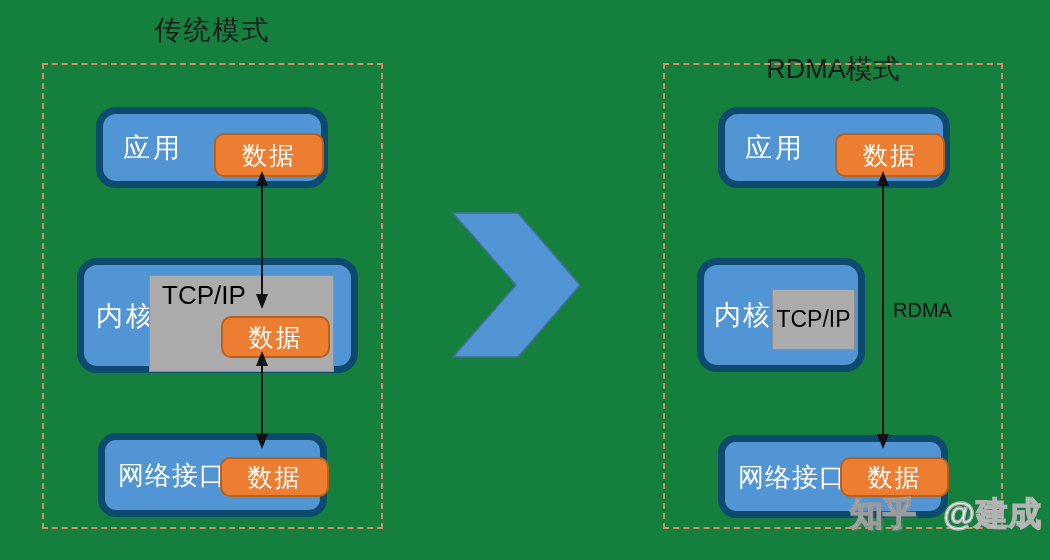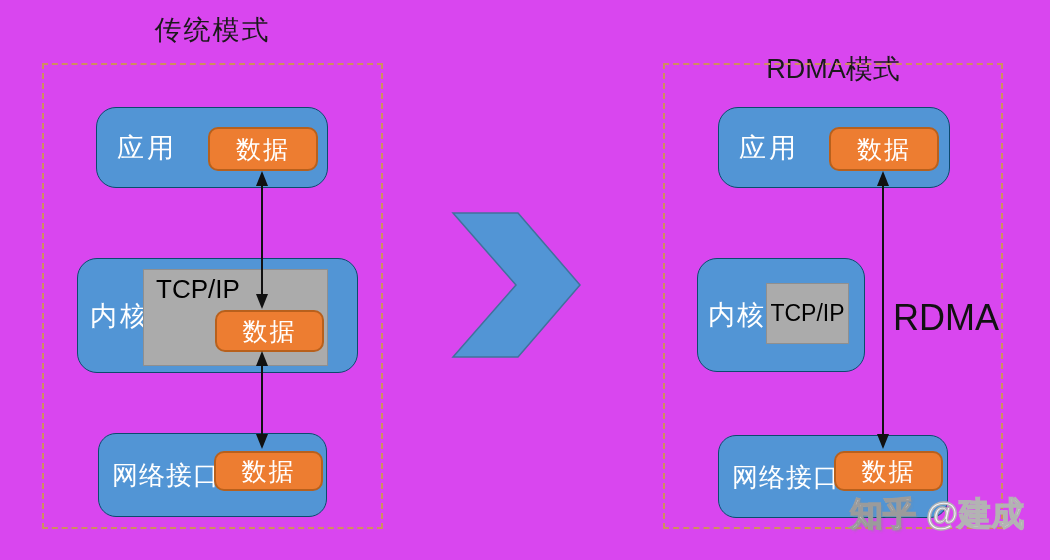--- a/index.html
+++ b/index.html
@@ -1,30 +1,30 @@
 <!DOCTYPE html>
 <html><head>
 <meta charset="utf-8">
 <style>
   html,body{margin:0;padding:0;background:#ffffff;}
   .canvas{
-    position:relative;width:1050px;height:560px;background:#d946ef;overflow:hidden;
+    position:relative;width:1050px;height:560px;background:#15803d;overflow:hidden;
     font-family:"Liberation Serif",serif;
   }
   .panel-title{
     position:absolute;top:12px;height:36px;line-height:36px;text-align:center;
     font-size:27px;color:#1a1a1a;letter-spacing:2px;
   }
   .panel-title.latin{font-family:"Liberation Sans",sans-serif;letter-spacing:0;margin-top:39px;}
   .dashed-container{
     position:absolute;top:63px;height:466px;border:2px dashed #cf8e5e;
     background:transparent;box-sizing:border-box;
   }
   .layer-box{
-    position:absolute;background:#5295d5;border:1px solid #0c4a6e;border-radius:20px;
+    position:absolute;background:#5295d5;border:7px solid #0c4a6e;border-radius:20px;
     box-sizing:border-box;
     text-align:right;
   }
   .layer-label{
     position:absolute;top:50%;transform:translateY(-50%);
     color:#ffffff;font-size:27px;letter-spacing:3px;white-space:nowrap;
   }
   .data-box{
     position:absolute;background:#ed7d31;border:2px solid #b8601c;border-radius:10px;
     display:flex;align-items:center;justify-content:center;
@@ -35,36 +35,36 @@
   }
   .stack-label{
     font-family:"Liberation Sans",sans-serif;color:#000000;font-size:26px;
   }
   .stack-label.corner{position:absolute;top:4px;left:12px;}
   .stack-box.centered{display:flex;align-items:center;justify-content:center;}
   .stack-box.centered .stack-label{font-size:23px;}
   .overlay{position:absolute;left:0;top:0;pointer-events:none;}
   .rdma-label{
     position:absolute;left:893px;top:300px;font-family:"Liberation Sans",sans-serif;
-    font-size:36px;color:#111111;line-height:1;
+    font-size:20px;color:#111111;line-height:1;
   }
   .watermark{
     position:absolute;left:850px;top:492px;white-space:nowrap;
     font-family:"Liberation Sans",sans-serif;font-weight:700;font-size:33px;
     color:#ffffff;
   }
   .watermark .brand{
     -webkit-text-stroke:1.3px #9b9b9b;
     text-shadow:2px 2px 2px rgba(140,140,140,0.45);
     font-family:Liberation Serif, serif;
   }
   .watermark .author{
     color:rgba(255,255,255,0.92);
     -webkit-text-stroke:1.3px #b3b3b3;
-    margin-left:10px;
+    margin-left:27px;
   }
 </style>
 </head>
 <body>
 
 <div class="canvas">
 
   <div class="panel-title" style="left:42px;width:341px;">传统模式</div>
   <div class="panel-title latin" style="left:663px;width:340px;">RDMA模式</div>
 

